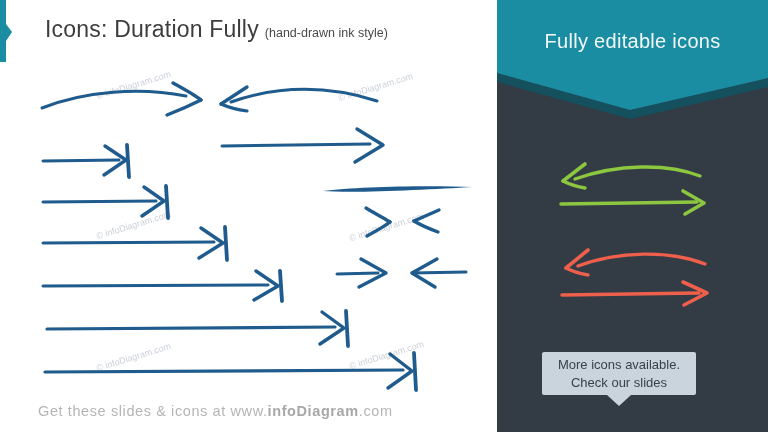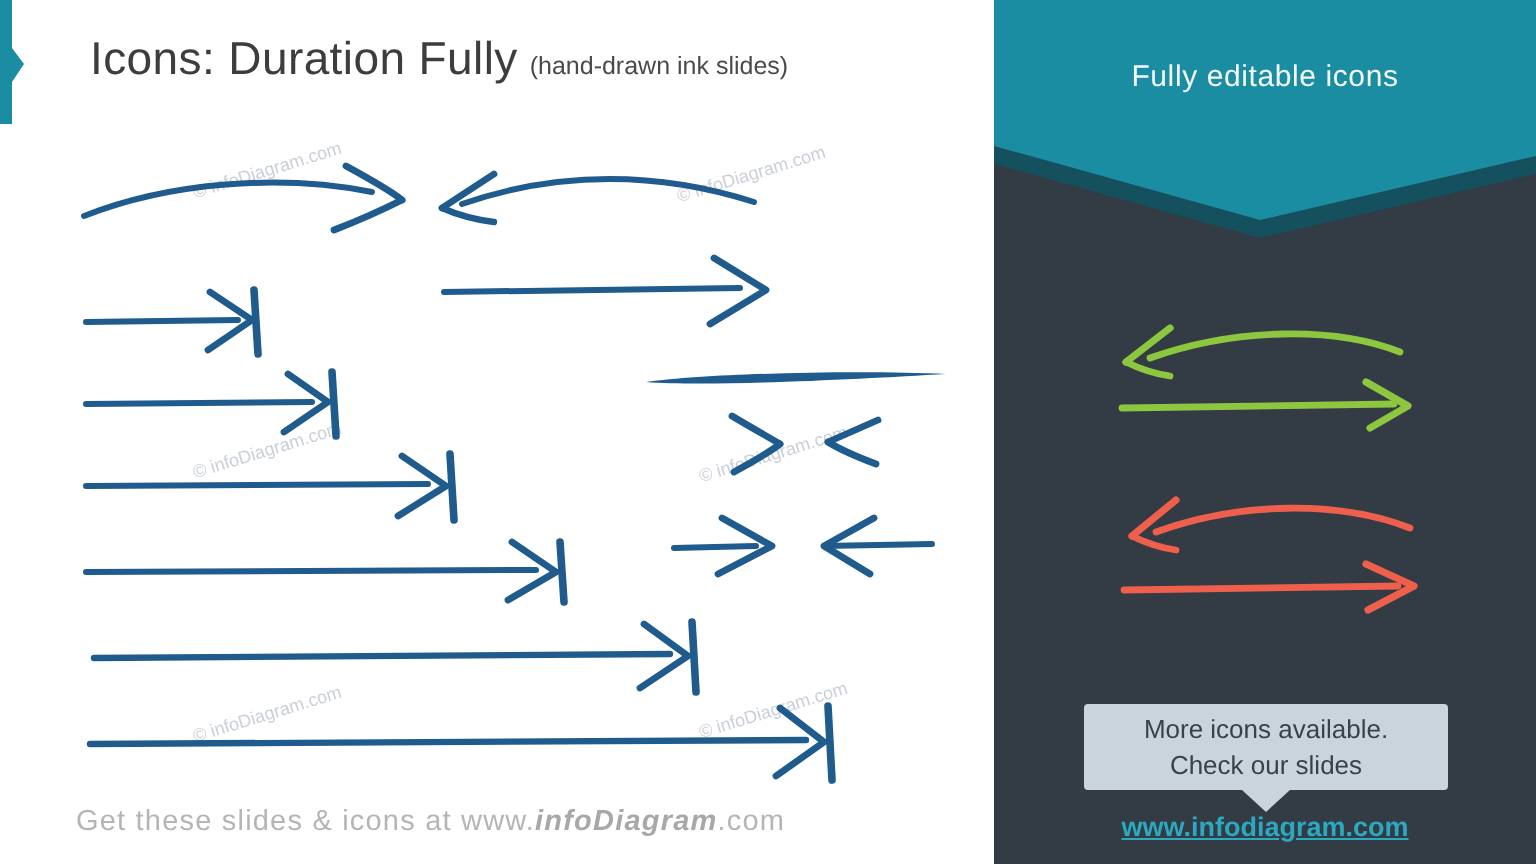--- a/index.html
+++ b/index.html
@@ -17,51 +17,51 @@
   
   .main-art{position:absolute;left:0;top:0;}
   .ink{stroke:var(--ink-blue);fill:none;stroke-linecap:round;stroke-linejoin:round;}
   .ink-fill{fill:var(--ink-blue);stroke:none;}
 
   
   .wm{position:absolute;font-size:9px;color:rgba(150,160,178,0.50);transform:rotate(-17deg);white-space:nowrap;}
 
   
   .footer{position:absolute;left:38px;top:403px;font-size:14.5px;color:#b5b5b5;letter-spacing:0.6px;}
-  .footer b{color:#a8a8a8;font-style:italic;}
+  .footer b{color:#a8a8a8;}
 
   
   .panel{position:absolute;left:497px;top:0;width:271px;height:432px;background:var(--panel-dark);}
   .banner-svg{position:absolute;left:0;top:0;}
-  .banner-label{position:absolute;left:0;top:30px;width:271px;text-align:center;font-size:15px;color:#f2f7f8;letter-spacing:0.3px;}
+  .banner-label{position:absolute;left:0;top:30px;width:271px;text-align:center;font-size:20px;color:#f2f7f8;letter-spacing:0.3px;}
   .panel-art{position:absolute;left:0;top:0;}
   .green{stroke:var(--green);fill:none;stroke-linecap:round;stroke-linejoin:round;}
   .coral{stroke:var(--coral);fill:none;stroke-linecap:round;stroke-linejoin:round;}
 
   
-  .tooltip{position:absolute;left:45px;top:352px;width:182px;height:43px;background:var(--tooltip-bg);
+  .tooltip{position:absolute;left:45px;top:352px;width:154px;height:43px;background:var(--tooltip-bg);
     border-radius:2px;display:flex;flex-direction:column;justify-content:center;align-items:center;
     font-size:13px;line-height:18px;color:#39424c;}
   .tooltip::after{content:"";position:absolute;top:100%;left:50%;transform:translateX(-50%);
     border-left:12px solid transparent;border-right:12px solid transparent;border-top:11px solid var(--tooltip-bg);}
 
   .panel-link{position:absolute;left:0;top:405px;width:271px;text-align:center;}
   .panel-link a{font-size:13.5px;font-weight:bold;color:var(--link-teal);text-decoration:underline;cursor:pointer;}
 </style>
 </head>
 <body>
 
 <div class="slide">
 
   <svg class="accent" width="16" height="66">
     <polygon points="0,0 6,0 6,24 12,32 6,41 6,62 0,62" style="fill:var(--teal)"></polygon>
   </svg>
 
   <div class="title-row">
-    <span class="title">Icons: Duration Fully</span><span class="subtitle">(hand-drawn ink slides)</span>
+    <span class="title">Icons: Duration Fully</span><span class="subtitle">(hand-drawn ink style)</span>
   </div>
 
   <span class="wm" style="left:95px;top:80px">© infoDiagram.com</span>
   <span class="wm" style="left:337px;top:82px">© infoDiagram.com</span>
   <span class="wm" style="left:95px;top:220px">© infoDiagram.com</span>
   <span class="wm" style="left:348px;top:222px">© infoDiagram.com</span>
   <span class="wm" style="left:95px;top:352px">© infoDiagram.com</span>
   <span class="wm" style="left:348px;top:350px">© infoDiagram.com</span>
 
   <svg class="main-art" width="497" height="432" viewBox="0 0 497 432">
@@ -171,18 +171,15 @@
         <path class="coral" stroke-width="3.4" d="M65,295 L202,293"></path>
         <path class="coral" stroke-width="3.6" d="M186,282 L210,293 L187,305"></path>
       </g>
     </svg>
 
     <div class="tooltip">
       <div>More icons available.</div>
       <div>Check our slides</div>
     </div>
 
-    <div class="panel-link">
-      <a>www.infodiagram.com</a>
-    </div>
 
   </div>
 </div>
 
 </body></html>

